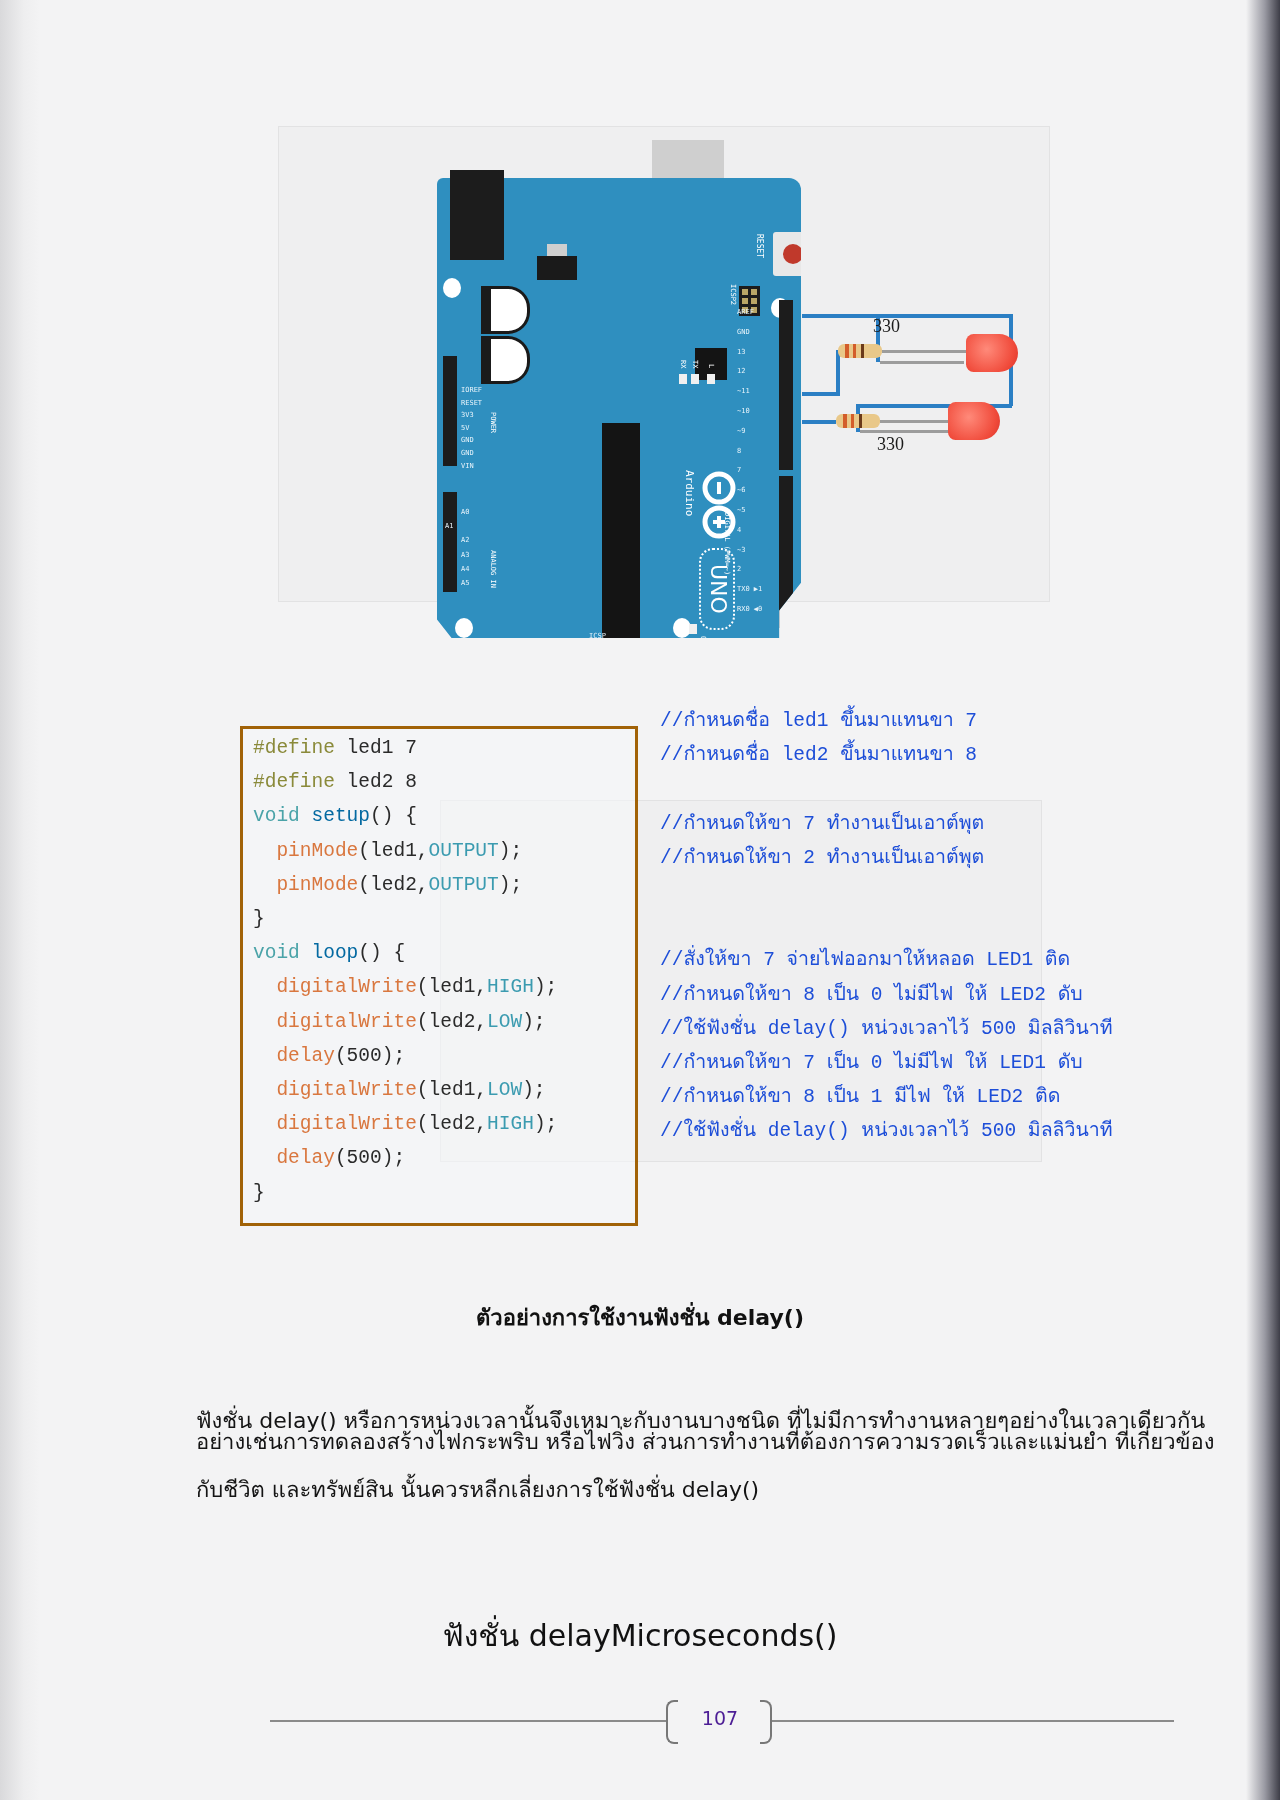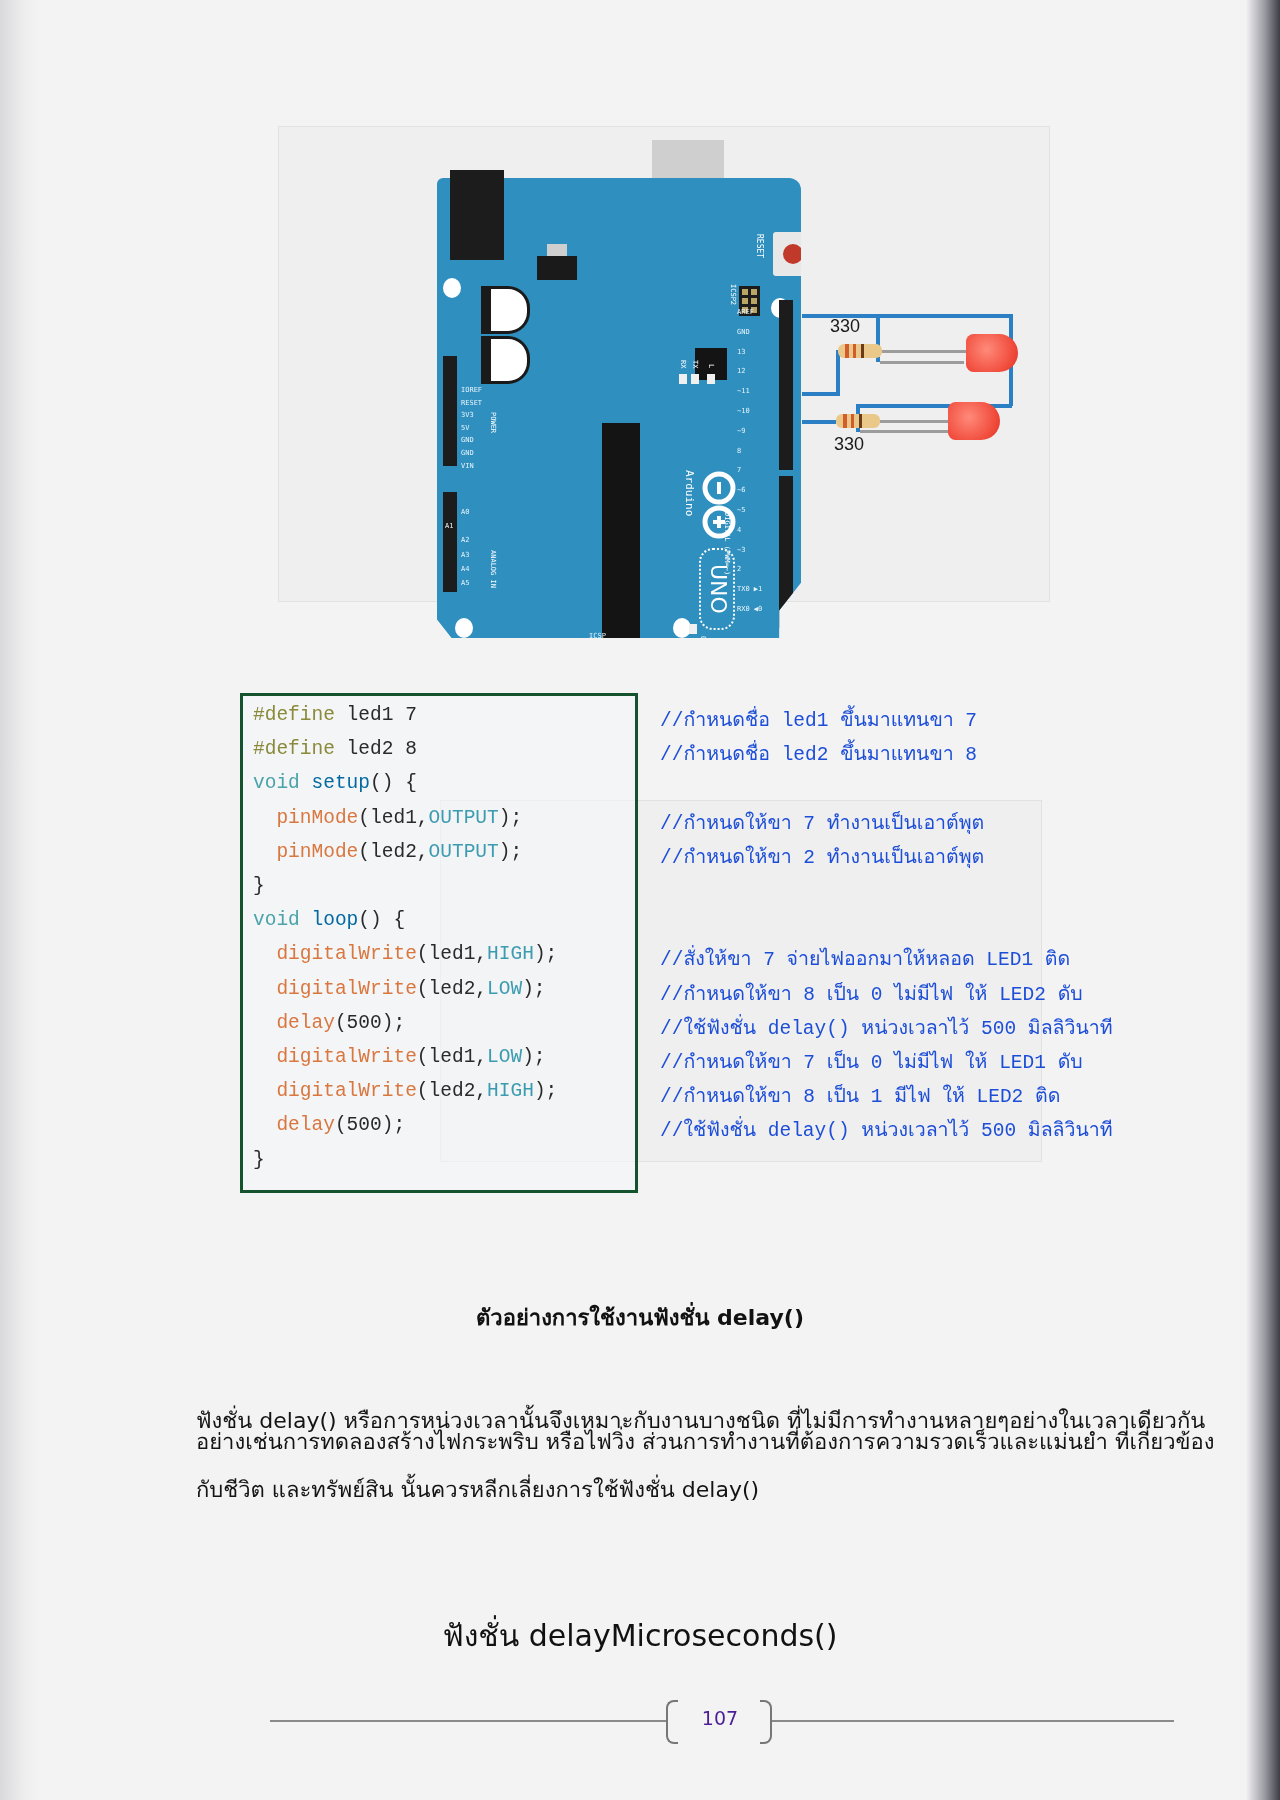--- a/index.html
+++ b/index.html
@@ -55,26 +55,26 @@
   .wire { position: absolute; background: #2b7fc4; }
   .leg { position: absolute; background: #9c9c9c; height: 3px; }
   .resistor {
     position: absolute; width: 44px; height: 14px; border-radius: 6px;
     background: linear-gradient(to right, #e9c889 0 16%, #d35d2a 16% 24%, #e9c889 24% 34%, #d35d2a 34% 42%, #e9c889 42% 52%, #6b3a1a 52% 60%, #e9c889 60%);
   }
   .led {
     position: absolute; width: 52px; height: 38px; border-radius: 8px 20px 20px 8px;
     background: radial-gradient(circle at 40% 40%, #ff8a7a, #f04a3a 70%, #d8322a);
   }
-  .res-label { position: absolute; font-size: 18px; color: #1a1a1a; font-family: Liberation Sans, sans-serif; }
+  .res-label { position: absolute; font-size: 18px; color: #1a1a1a; font-family: Liberation Serif, serif; margin-left: 43px; }
 
   
   .code-box {
-    position: absolute; left: 240px; top: 693px; width: 392px; height: 494px;
-    border: 3px solid #14532d; background: rgba(245,246,248,0.6);
+    position: absolute; left: 240px; top: 726px; width: 392px; height: 494px;
+    border: 3px solid #a16207; background: rgba(245,246,248,0.6);
   }
   .code-line {
     position: absolute; left: 10px; font-family: "Liberation Mono", monospace; font-size: 19.5px; white-space: pre; color: #2a2a2a;
   }
   .tok-pre { color: #8a8a3a; }
   .tok-kw { color: #4aa3a8; }
   .tok-fn { color: #0369a1; }
   .tok-call { color: #d9773f; }
   .tok-const { color: #3b9bb0; }
   .comment-line {

